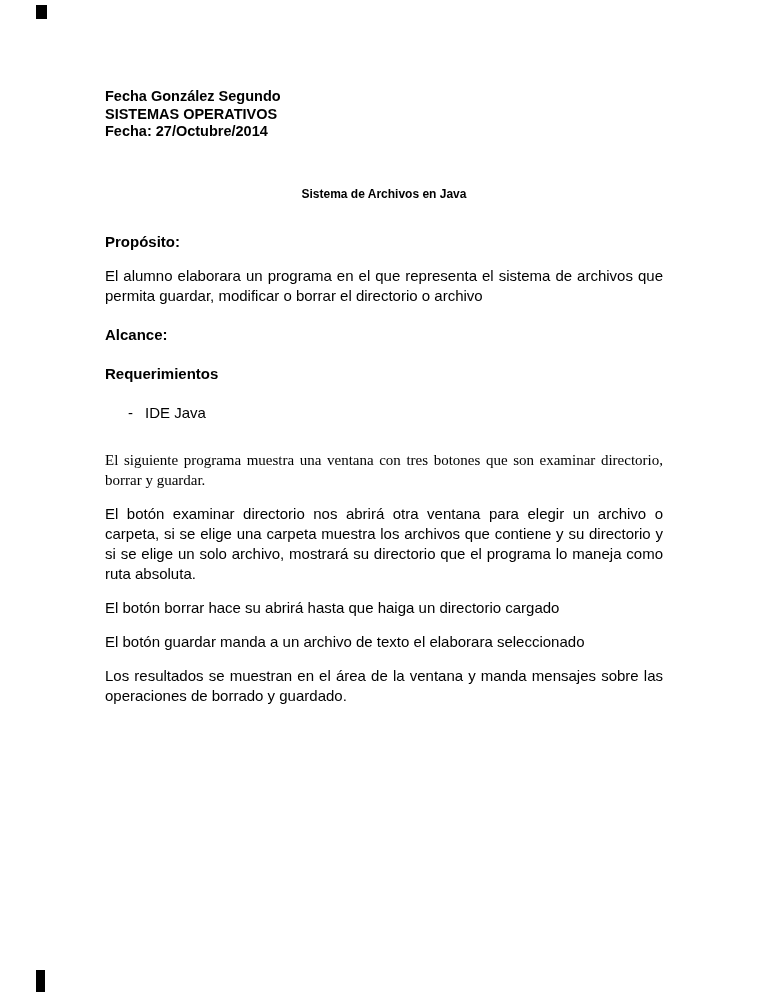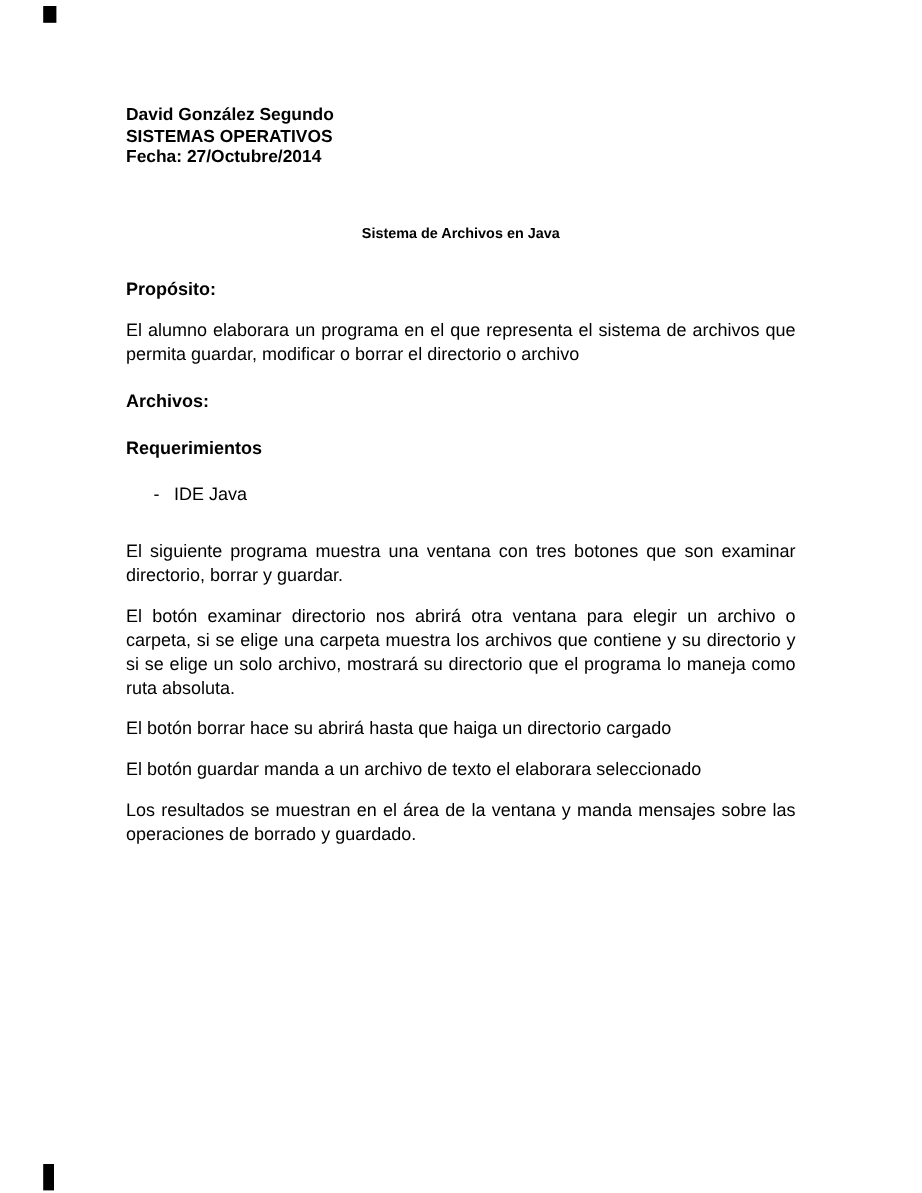--- a/index.html
+++ b/index.html
@@ -46,49 +46,49 @@
 
   .section-heading {
     font-weight: bold;
     margin-top: 19px;
   }
   .section-heading.first { margin-top: 28px; }
   .section-heading.caps  { margin-top: 33px; }
 
   .para { margin-top: 14px; }
   .para.justify { text-align: justify; }
-  .para.first-after-caps { margin-top: 27px; }
+  .para.first-after-caps { margin-top: 27px; font-family: Liberation Serif, serif; }
 
   .list-item {
     margin-top: 19px;
     padding-left: 23px;
     display: flex;
   }
   .list-item .dash { width: 17px; flex: 0 0 auto; }
 </style>
 </head>
 <body>
 
 <div class="corner-mark top"></div>
 <div class="corner-mark bottom"></div>
 
 <div class="page-content">
 
   <div class="header-block">
-    <div>David González Segundo</div>
+    <div>Fecha González Segundo</div>
     <div>SISTEMAS OPERATIVOS</div>
     <div>Fecha: 27/Octubre/2014</div>
   </div>
 
   <div class="doc-title">Sistema de Archivos en Java</div>
 
   <div class="section-heading first">Propósito:</div>
   <div class="para justify">El alumno elaborara un programa en el que representa el sistema de archivos que permita guardar, modificar o borrar el directorio o archivo</div>
 
-  <div class="section-heading">Archivos:</div>
+  <div class="section-heading">Alcance:</div>
 
   <div class="section-heading">Requerimientos</div>
   <div class="list-item">
     <span class="dash">-</span>
     <span>IDE Java</span>
   </div>
 
 
   <div class="para justify first-after-caps">El siguiente programa muestra una ventana con tres botones que son examinar directorio, borrar y guardar.</div>
   <div class="para justify">El botón examinar directorio nos abrirá otra ventana para elegir un archivo o carpeta, si se elige una carpeta muestra los archivos que contiene y su directorio y si se elige un solo archivo, mostrará su directorio que el programa lo maneja como ruta absoluta.</div>

